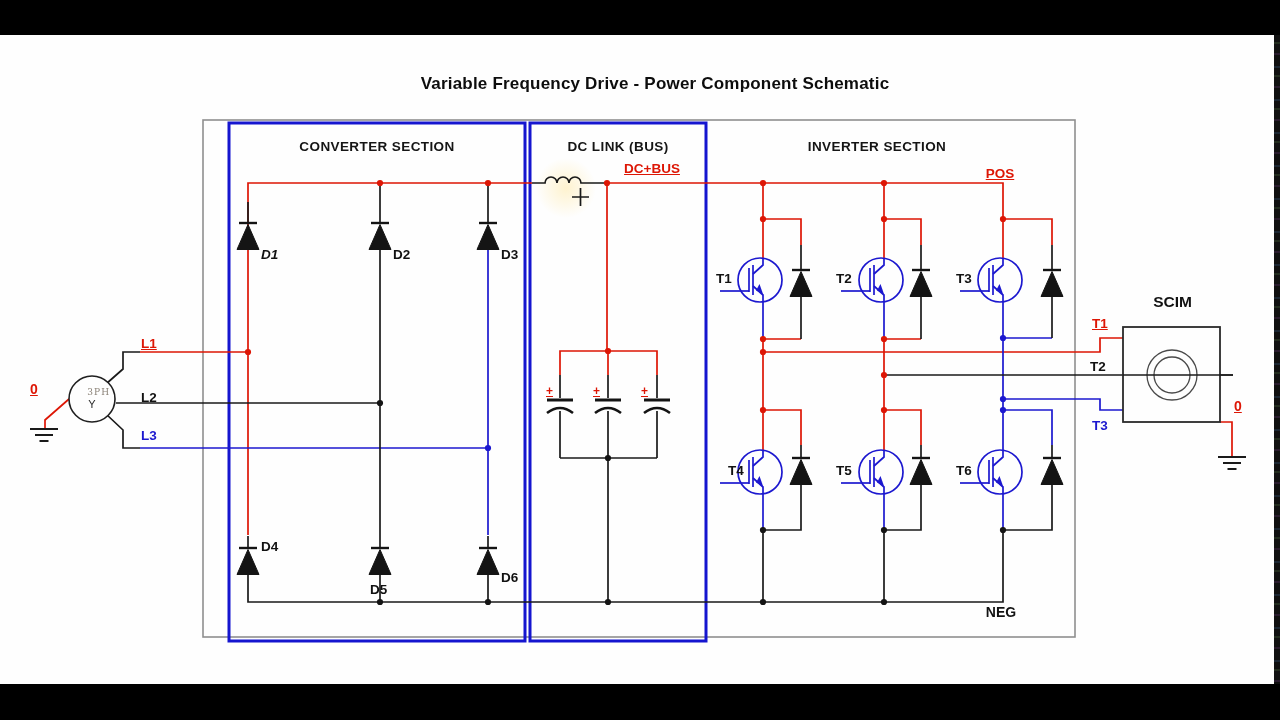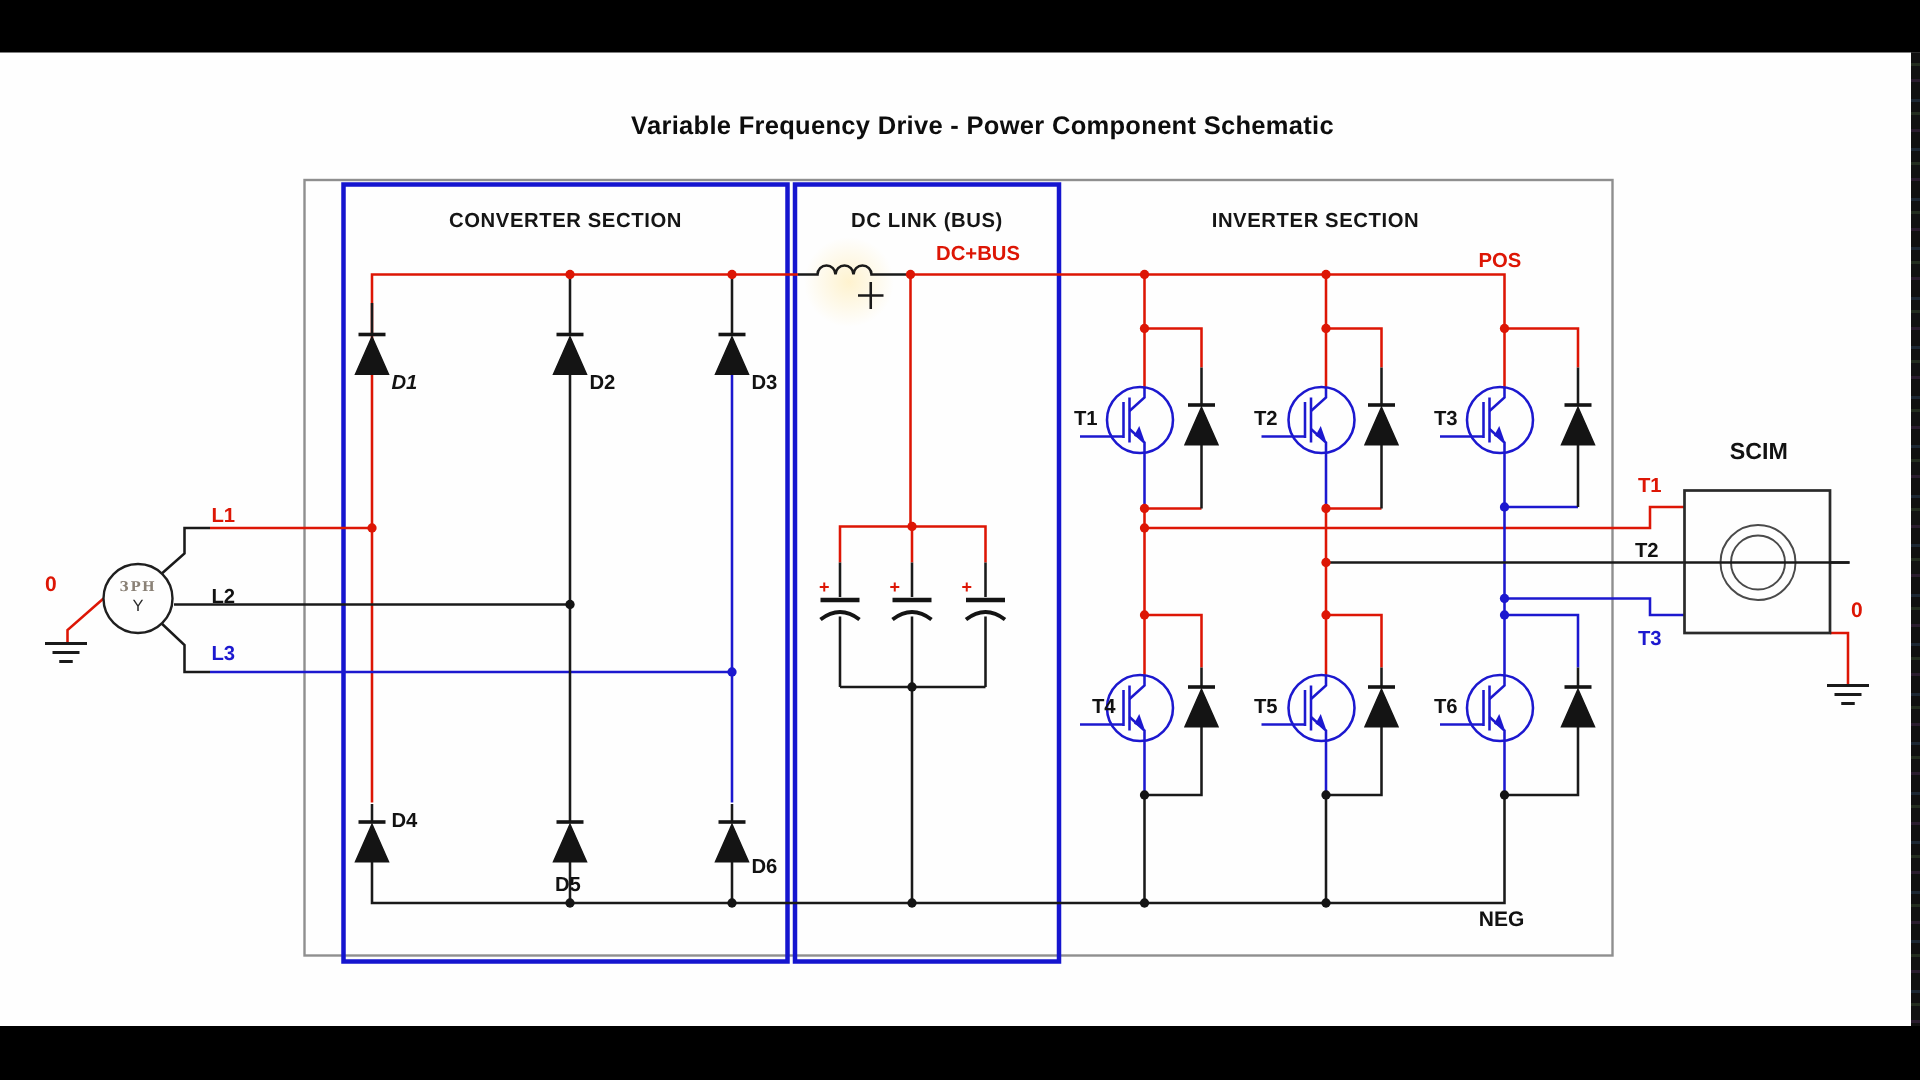--- a/index.html
+++ b/index.html
@@ -5,26 +5,26 @@
   html,body{margin:0;padding:0;background:#fff;}
   .stage{position:relative;width:1280px;height:720px;background:#fefefe;overflow:hidden;
          font-family:"Liberation Sans",sans-serif;}
   .bar{position:absolute;left:0;width:1280px;background:#000;}
   .bar.top{top:0;height:35px;}
   .bar.bottom{top:684px;height:36px;}
   .edge-strip{position:absolute;left:1274px;top:35px;width:6px;height:649px;background:#121212;
       background-image:repeating-linear-gradient(180deg,#101010 0 7px,#232d1f 7px 9px,#121212 9px 18px,#2a1c2e 18px 20px,#101010 20px 31px,#1c2733 31px 33px);}
   svg{position:absolute;left:0;top:0;}
   .lbl{position:absolute;font-weight:bold;color:#121212;white-space:nowrap;font-size:13.5px;}
-  .red{color:#dd1605;}
+  .red{color:#dd1605;text-decoration:underline;}
   .blue{color:#1c18cf;}
   .c{text-align:center;}
   .title{font-size:17px;letter-spacing:.2px;color:#0d0d0d;}
   .sec{font-size:13.5px;letter-spacing:.4px;color:#151515;}
-  .small-serif{font-family:"DejaVu Serif",serif;font-weight:bold;font-size:9px;color:#8a8176;letter-spacing:1px;}
+  .small-serif{font-family:"DejaVu Serif",serif;font-weight:normal;font-size:9px;color:#8a8176;letter-spacing:1px;text-align:right;}
   .ysym{font-weight:normal;font-size:11px;color:#2b2b2b;}
   .plus{font-size:12px;}
 </style>
 </head>
 <body>
 
 <div class="stage">
 
   <svg width="1280" height="720" viewBox="0 0 1280 720">
     <defs>

